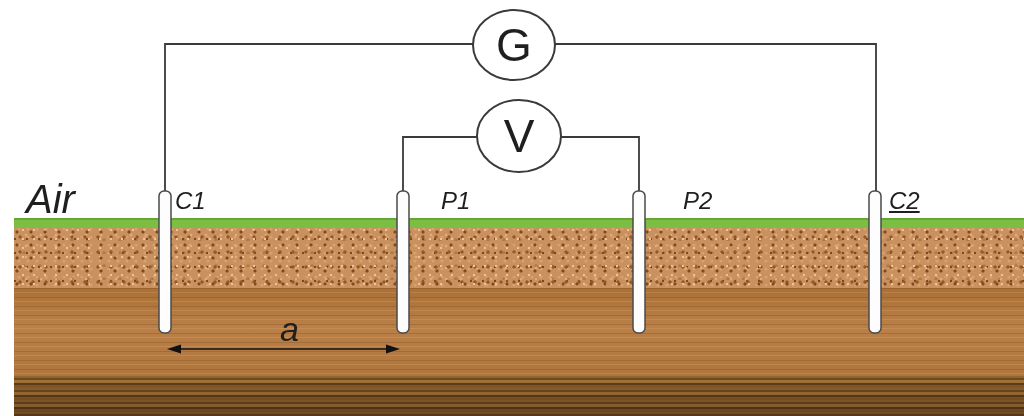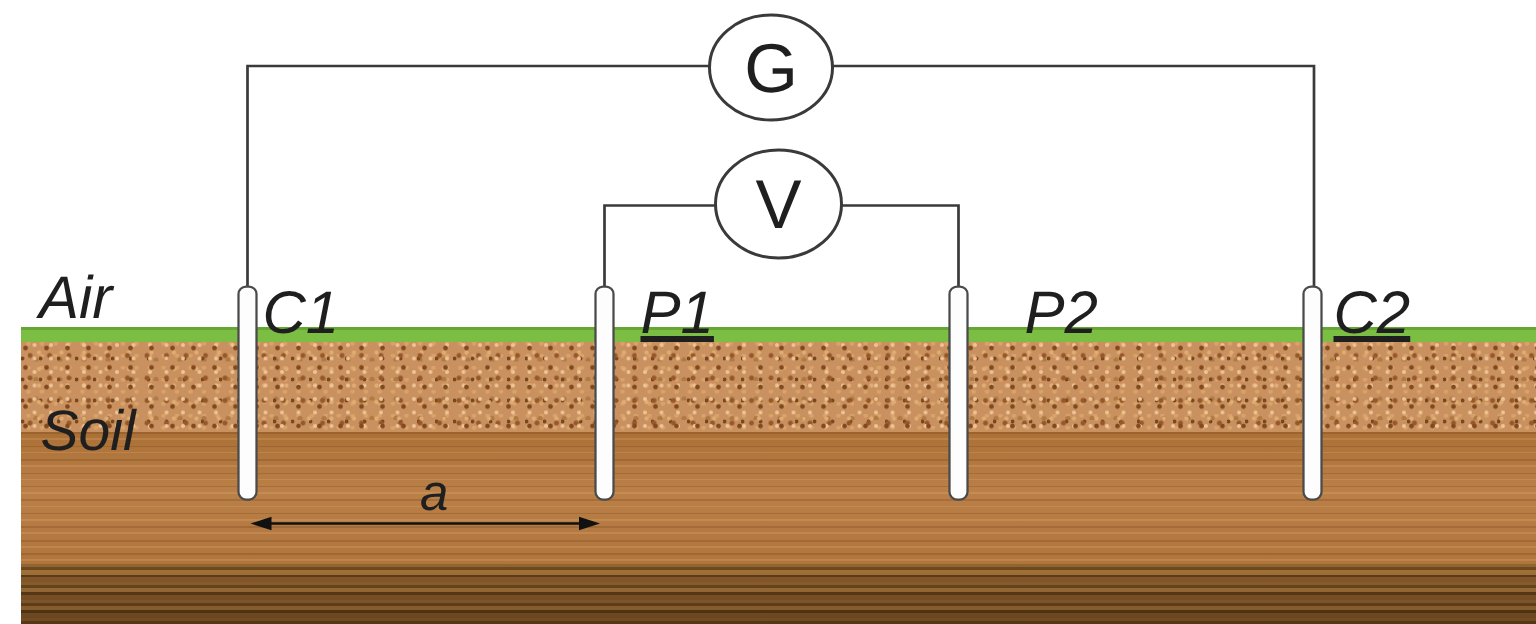--- a/index.html
+++ b/index.html
@@ -91,23 +91,23 @@
   .lbl {
     position: absolute;
     z-index: 4;
     font-style: italic;
     color: #1f1f1f;
     line-height: 1;
     white-space: nowrap;
   }
   .lbl-air       { left: 26px;  top: 179px; font-size: 40px; }
   .lbl-soil      { left: 27px;  top: 269px; font-size: 38px; }
-  .lbl-electrode { font-size: 40px; top: 189px; }
+  .lbl-electrode { font-size: 24px; top: 189px; }
   .lbl-c1 { left: 175px; }
-  .lbl-p1 { left: 427px; text-decoration: underline; }
+  .lbl-p1 { left: 441px; }
   .lbl-p2 { left: 683px; }
   .lbl-c2 { left: 889px; text-decoration: underline; }
   .lbl-a  { left: 280px; top: 312px; font-size: 34px; }
 </style>
 </head>
 <body>
 
 <div class="stage">
 
   <div class="ground">
@@ -141,21 +141,20 @@
     </g>
 
     <g stroke="#111111" stroke-width="1.6" fill="#111111">
       <line x1="178" y1="349" x2="389" y2="349"></line>
       <polygon points="167,349 181,344.5 181,353.5" stroke="none"></polygon>
       <polygon points="400,349 386,344.5 386,353.5" stroke="none"></polygon>
     </g>
   </svg>
 
   <div class="lbl lbl-air">Air</div>
-  <div class="lbl lbl-soil">Soil</div>
 
   <div class="lbl lbl-electrode lbl-c1">C1</div>
   <div class="lbl lbl-electrode lbl-p1">P1</div>
   <div class="lbl lbl-electrode lbl-p2">P2</div>
   <div class="lbl lbl-electrode lbl-c2">C2</div>
 
   <div class="lbl lbl-a">a</div>
 
 </div>
 

